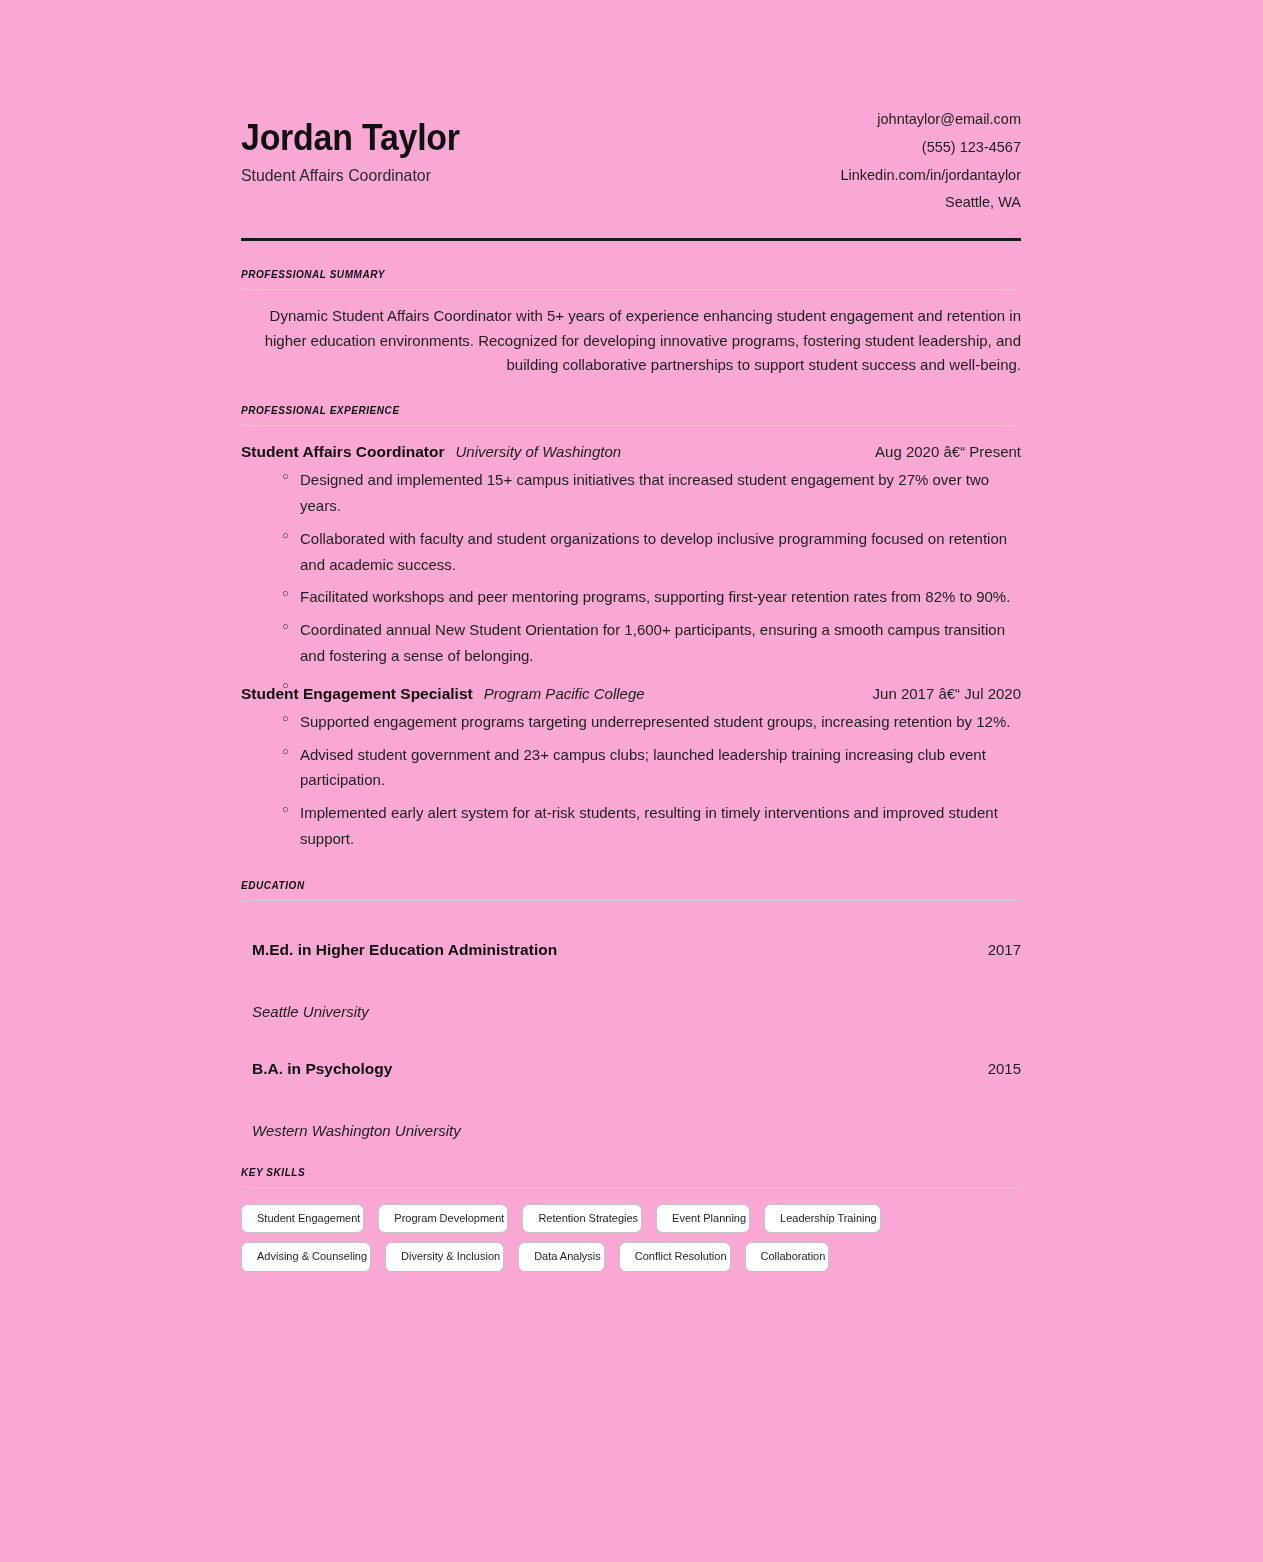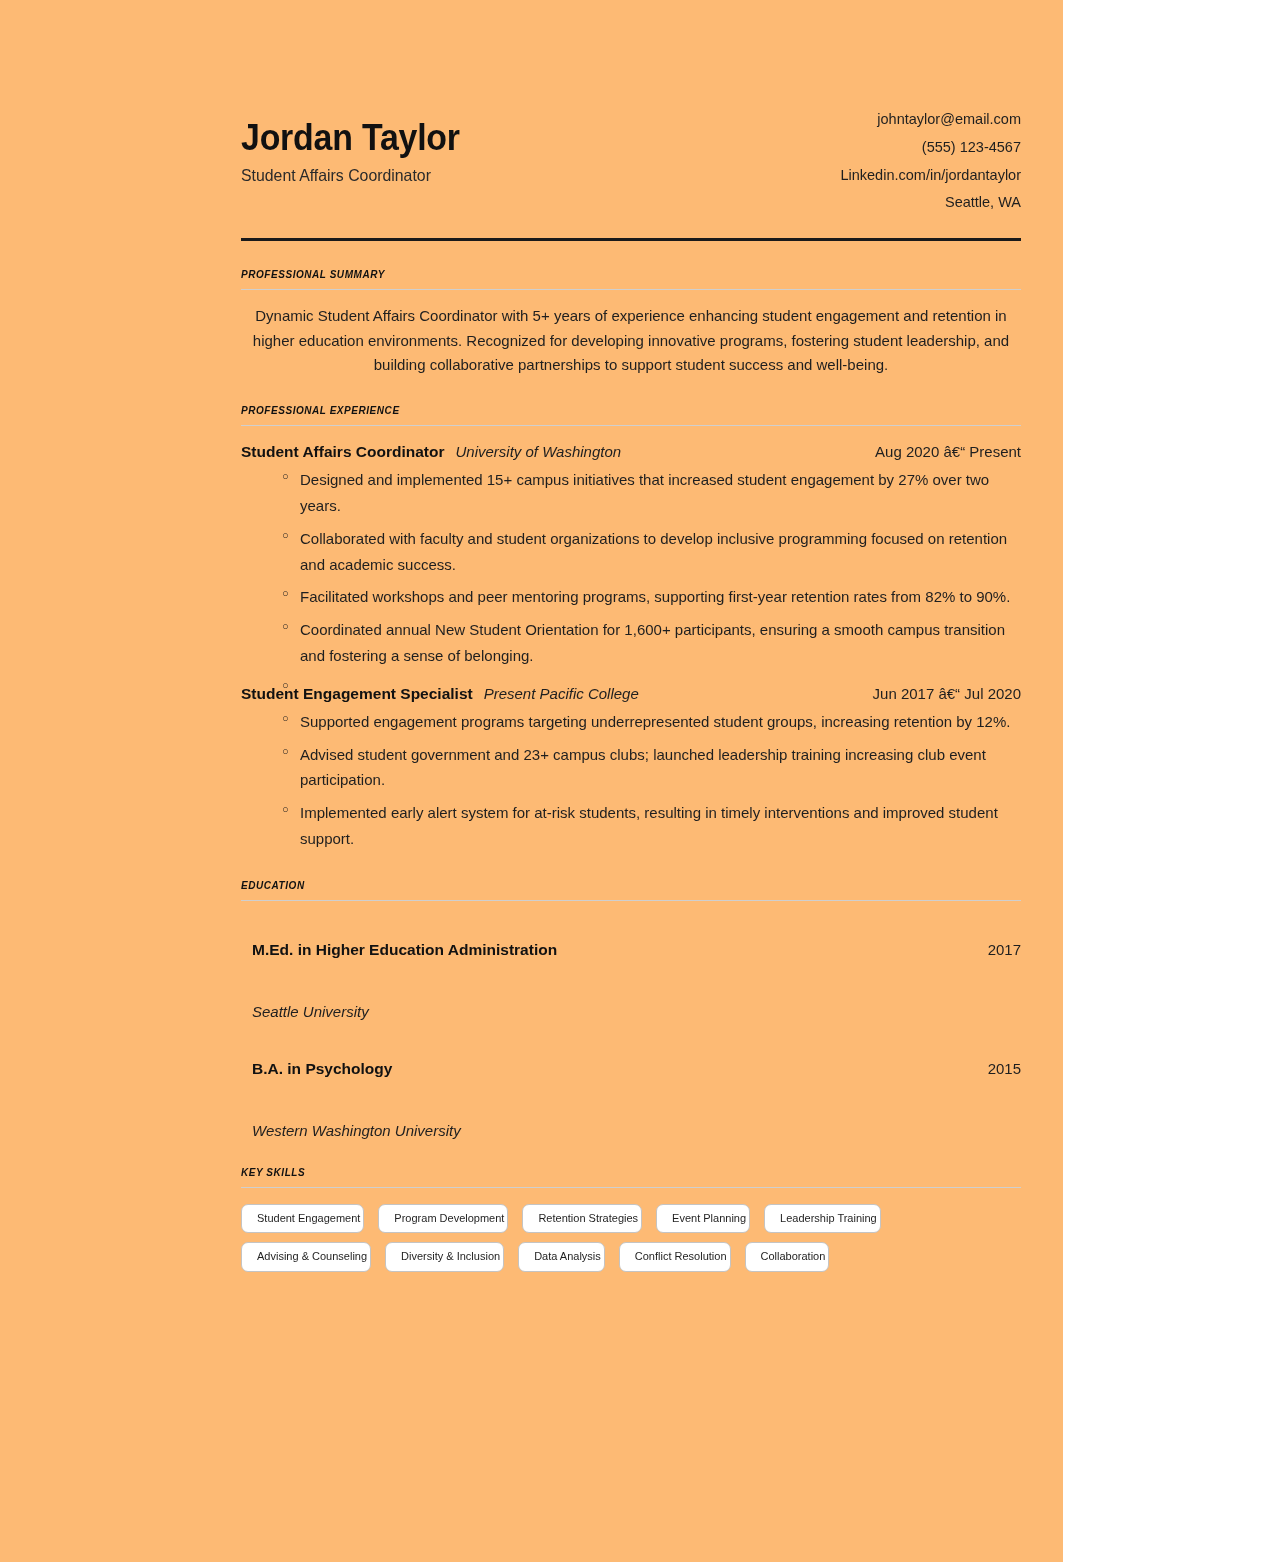--- a/index.html
+++ b/index.html
@@ -9,23 +9,23 @@
   }
   body {
     width: 1263px;
     height: 1562px;
     font-family: "Liberation Sans", sans-serif;
     color: #1a1a1a;
     -webkit-font-smoothing: antialiased;
   }
   .page {
     position: relative;
-    width: 1063px;
+    width: 1263px;
     height: 1562px;
-    background: #fdba74;
+    background: #f9a8d4;
     box-sizing: border-box;
   }
   .sheet {
     position: absolute;
     left: 241px;
     top: 0;
     width: 780px;
   }
 
   
@@ -79,21 +79,21 @@
   }
   .section-rule {
     border-top: 1px solid #cfcfcf;
   }
 
   .summary-text {
     font-size: 15px;
     line-height: 1.62;
     color: #1f1f1f;
     margin-top: 14px;
-    text-align: center;
+    text-align: right;
   }
 
   
   .exp-entry { margin-top: 16px; }
   .exp-entry.first { margin-top: 17px; }
   .exp-head {
     display: flex;
     justify-content: space-between;
     align-items: baseline;
     font-size: 15px;
@@ -227,21 +227,21 @@
           <li><span class="marker">○</span><span>Facilitated workshops and peer mentoring programs, supporting first-year retention rates from 82% to 90%.</span></li>
           <li><span class="marker">○</span><span>Coordinated annual New Student Orientation for 1,600+ participants, ensuring a smooth campus transition and fostering a sense of belonging.</span></li>
           <li><span class="marker">○</span></li>
         </ul>
       </div>
 
       <div class="exp-entry">
         <div class="exp-head">
           <div class="exp-left">
             <span class="exp-role">Student Engagement Specialist</span>
-            <span class="exp-org">Present Pacific College</span>
+            <span class="exp-org">Program Pacific College</span>
           </div>
           <div class="exp-dates">Jun 2017 â€“ Jul 2020</div>
         </div>
         <ul class="bullets">
           <li><span class="marker">○</span><span>Supported engagement programs targeting underrepresented student groups, increasing retention by 12%.</span></li>
           <li><span class="marker">○</span><span>Advised student government and 23+ campus clubs; launched leadership training increasing club event participation.</span></li>
           <li><span class="marker">○</span><span>Implemented early alert system for at-risk students, resulting in timely interventions and improved student support.</span></li>
         </ul>
       </div>
     </div>

